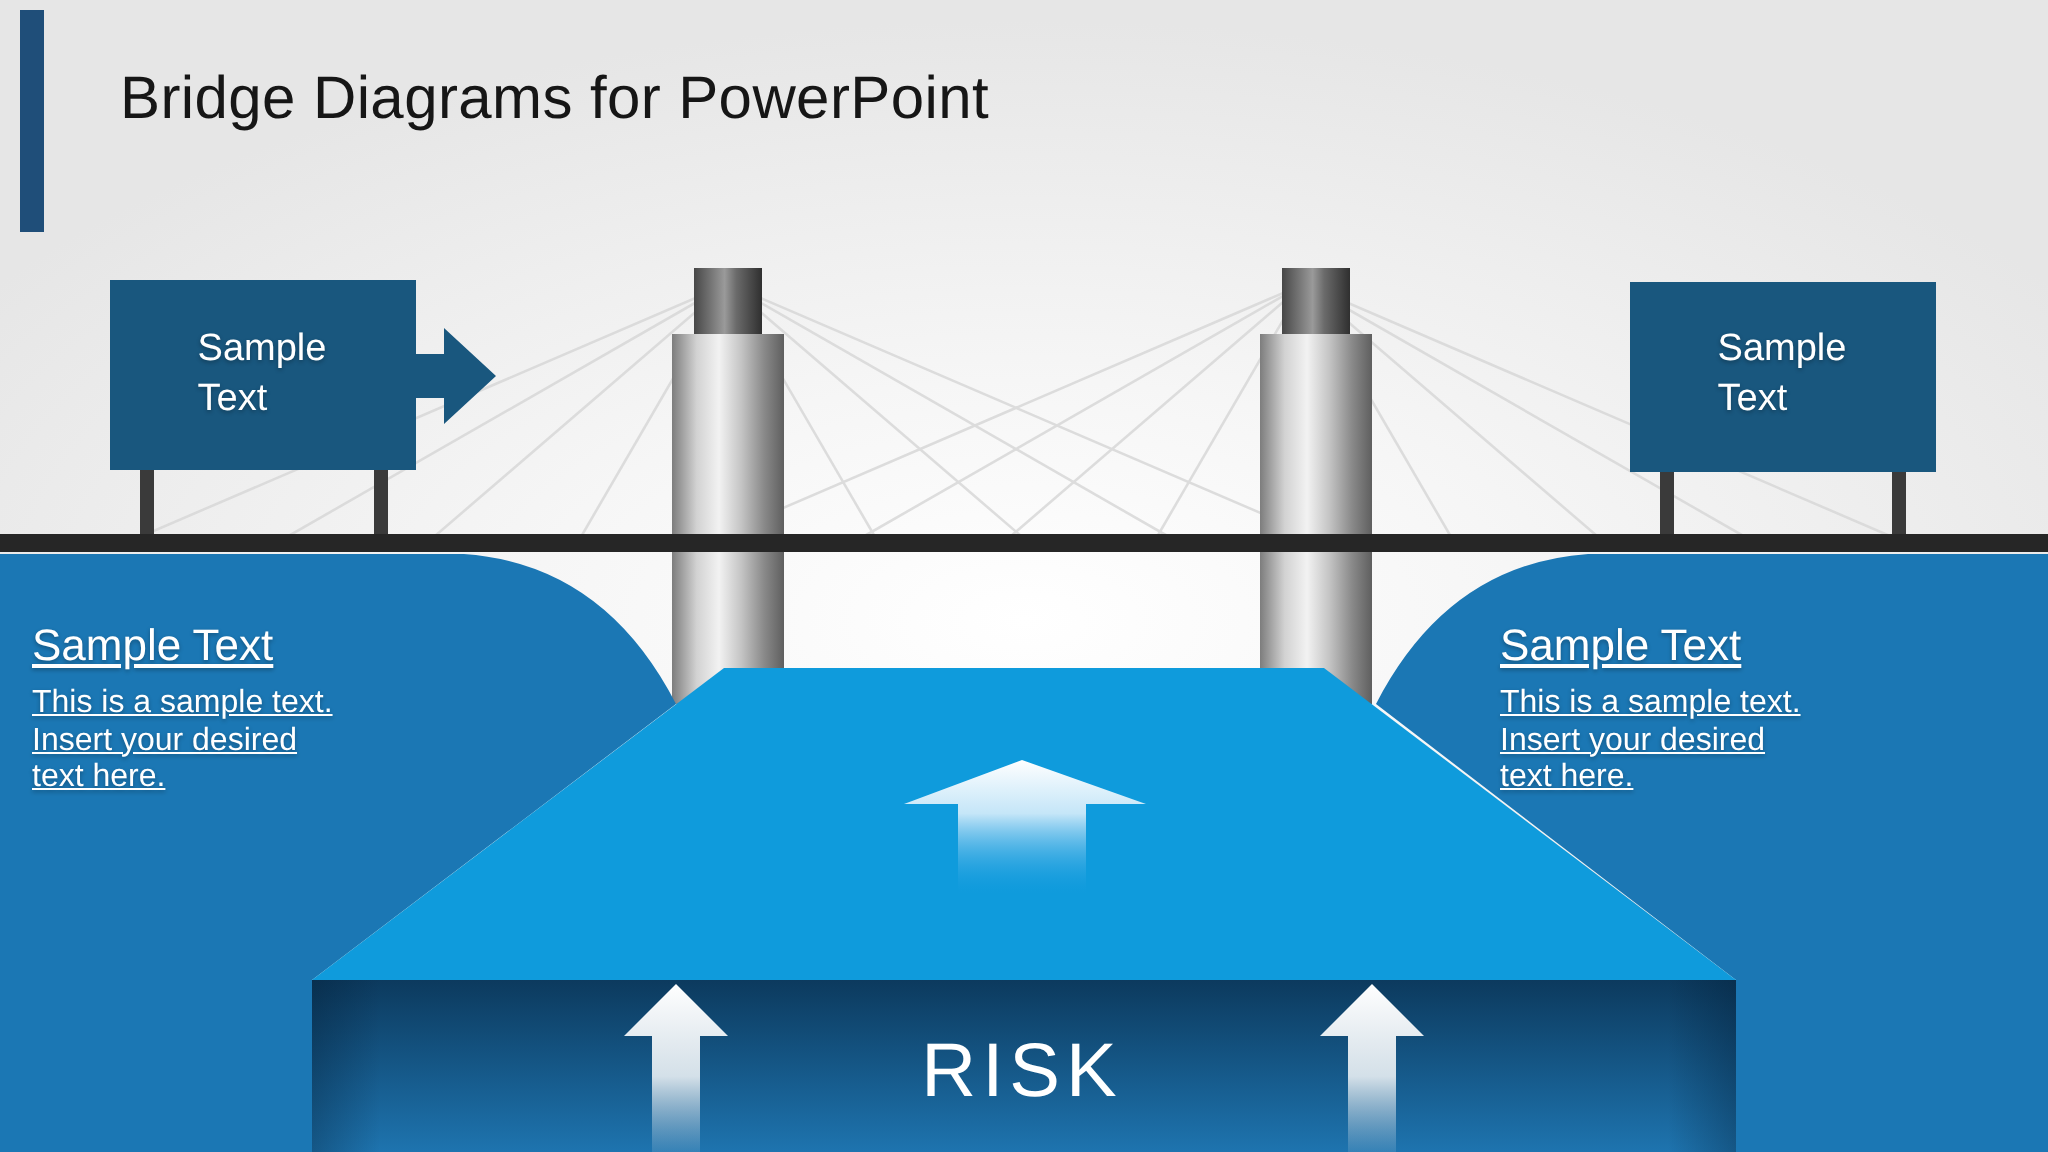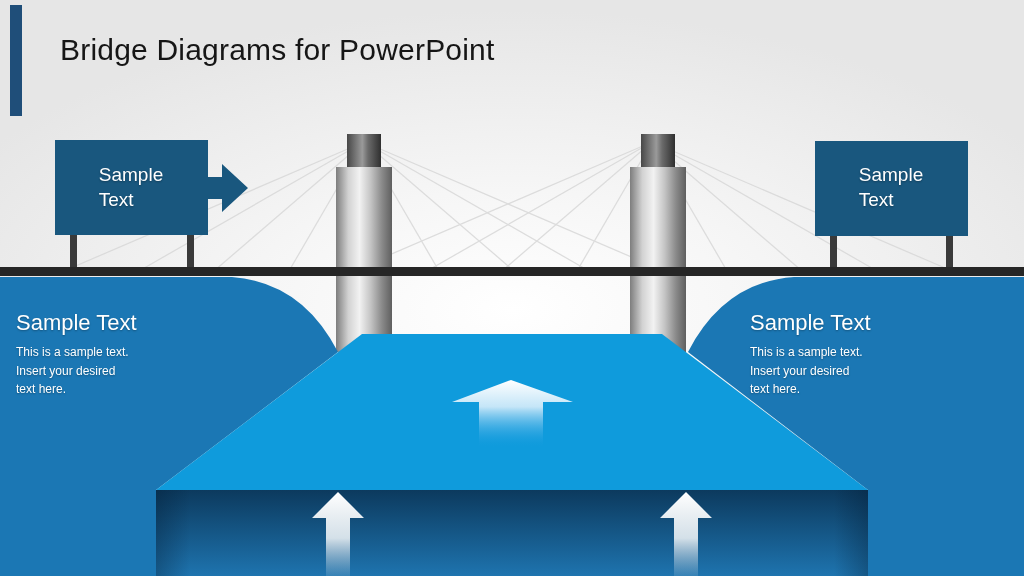--- a/index.html
+++ b/index.html
@@ -11,25 +11,25 @@
   .abs{position:absolute;}
   .slide-title{
     left:60px;top:33px;font-size:30px;color:#161616;letter-spacing:.2px;
   }
   .accent-bar{left:10px;top:5px;width:12px;height:111px;background:#1F4E79;}
   .diagram{left:0;top:0;width:1024px;height:576px;}
   .white-txt{color:#ffffff;text-shadow:0 1px 2px rgba(0,0,0,.30);text-align:left;}
   .sign-text{top:162px;font-size:19px;line-height:25px;transform:translateX(-50%);white-space:nowrap;}
   .sign-text.left{left:131px;}
   .sign-text.right{left:891px;}
-  .land-block{transform:translateX(-50%);top:310px;width:260px;}
+  .land-block{transform:translateX(-50%);top:310px;width:260px;text-decoration:underline;}
   .land-block.left{left:146px;}
   .land-block.right{left:880px;}
   .land-heading{font-size:22px;line-height:26px;margin-bottom:7px;}
-  .land-body{font-size:12px;line-height:18.5px;}
+  .land-body{font-size:16px;line-height:18.5px;}
   .risk-label{
     left:511px;top:515px;transform:translateX(-50%);
     font-size:38px;letter-spacing:3px;color:#ffffff;white-space:nowrap;
   }
 </style>
 </head>
 <body>
 
 <div class="slide">
 
@@ -156,14 +156,15 @@
 
   <div class="abs white-txt land-block right">
     <div class="land-heading">Sample Text</div>
     <div class="land-body">
       <div>This is a sample text.</div>
       <div>Insert your desired</div>
       <div>text here.</div>
     </div>
   </div>
 
+  <div class="abs risk-label">RISK</div>
 
 </div>
 
 </body></html>

